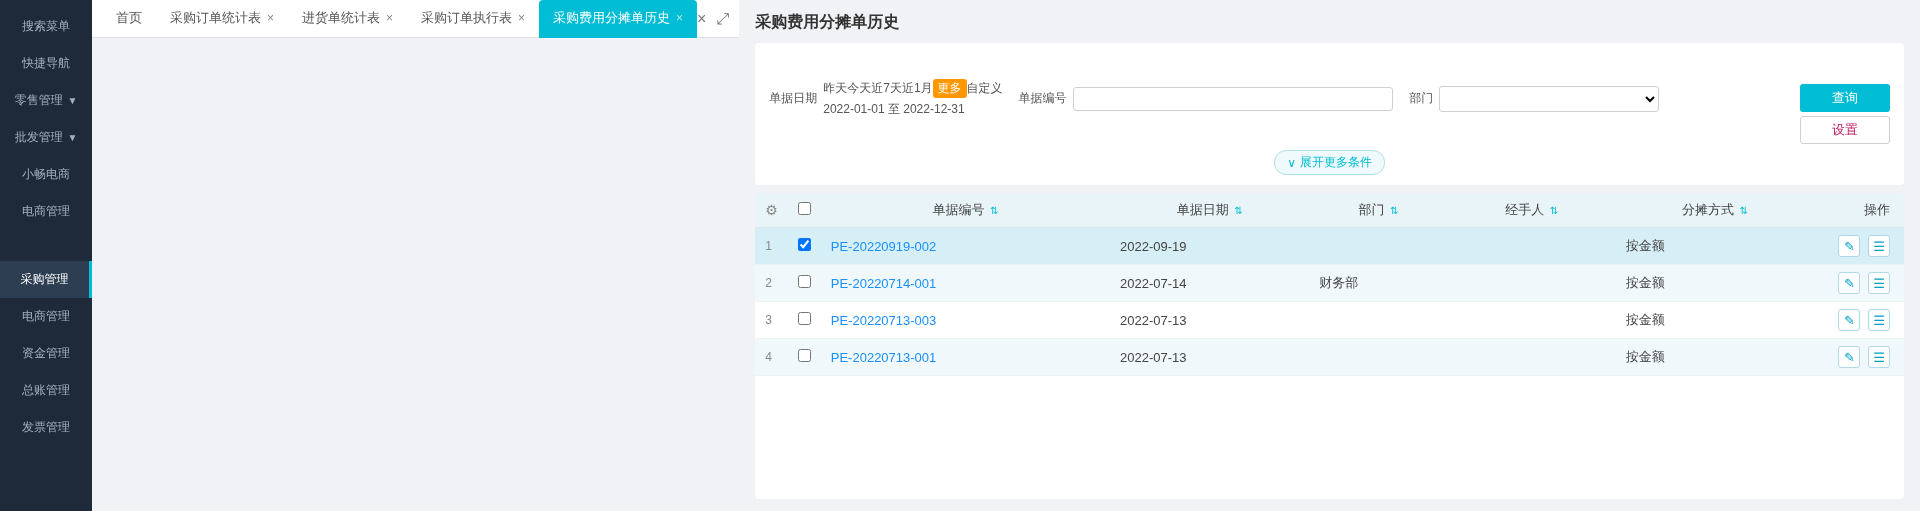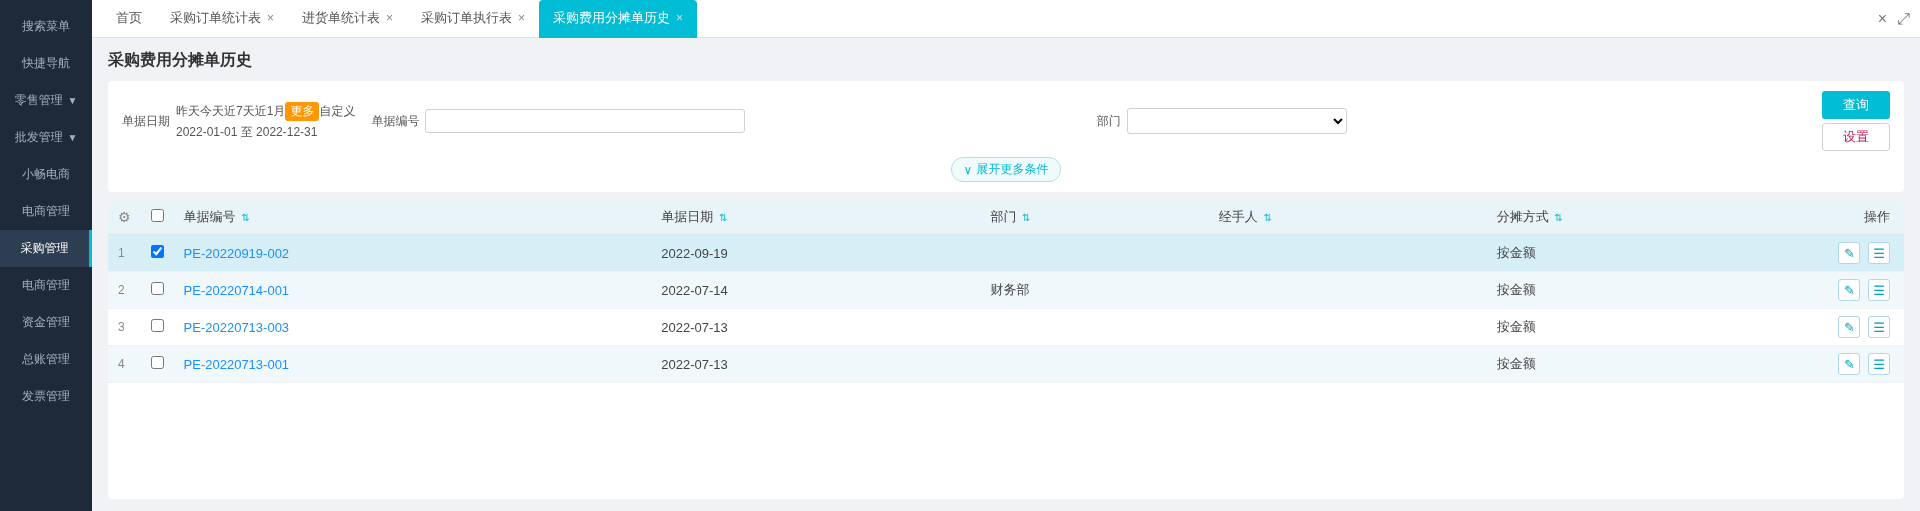--- a/index.html
+++ b/index.html
@@ -23,31 +23,32 @@
       padding: 10px 4px;
       font-size: 12px;
       color: #a0b0c0;
       cursor: pointer;
       position: relative;
     }
     .sidebar-item.active {
       background: #2d3e52;
       color: #fff;
       border-right: 3px solid #00bcd4;
+      margin-top: 31px;
     }
     .sidebar-item .arrow {
       font-size: 10px;
       margin-left: 2px;
     }
 
     
     .main {
       flex: 1;
       display: flex;
-      flex-direction: column;
+      flex-direction: row;
       background: #f0f2f5;
       overflow: hidden;
     }
 
     
     .tab-bar {
       background: #fff;
       display: flex;
       align-items: center;
       border-bottom: 1px solid #e0e0e0;
@@ -119,24 +120,25 @@
       display: flex;
       align-items: center;
       gap: 3px;
       cursor: pointer;
       color: #555;
     }
     .btn-query {
       background: #00bcd4;
       color: #fff;
       border: none;
-      padding: 5px 21px;
+      padding: 5px 32px;
       border-radius: 3px;
       cursor: pointer;
       font-size: 13px;
+      margin-top: 31px;
     }
     .btn-setting {
       background: #fff;
       color: #be185d;
       border: 1px solid #d0d0d0;
       padding: 4px 14px;
       border-radius: 3px;
       cursor: pointer;
       font-size: 13px;
     }
@@ -244,21 +246,21 @@
     table {
       width: 100%;
       border-collapse: collapse;
       font-size: 13px;
     }
     thead tr {
       background: #e8f4f8;
     }
     thead th {
       padding: 8px 10px;
-      text-align: left;
+      text-align: center;
       color: #444;
       font-weight: normal;
       border-bottom: 1px solid #dde8ec;
       white-space: nowrap;
     }
     thead th .sort-icon {
       color: #00bcd4;
       font-size: 10px;
       margin-left: 2px;
     }

